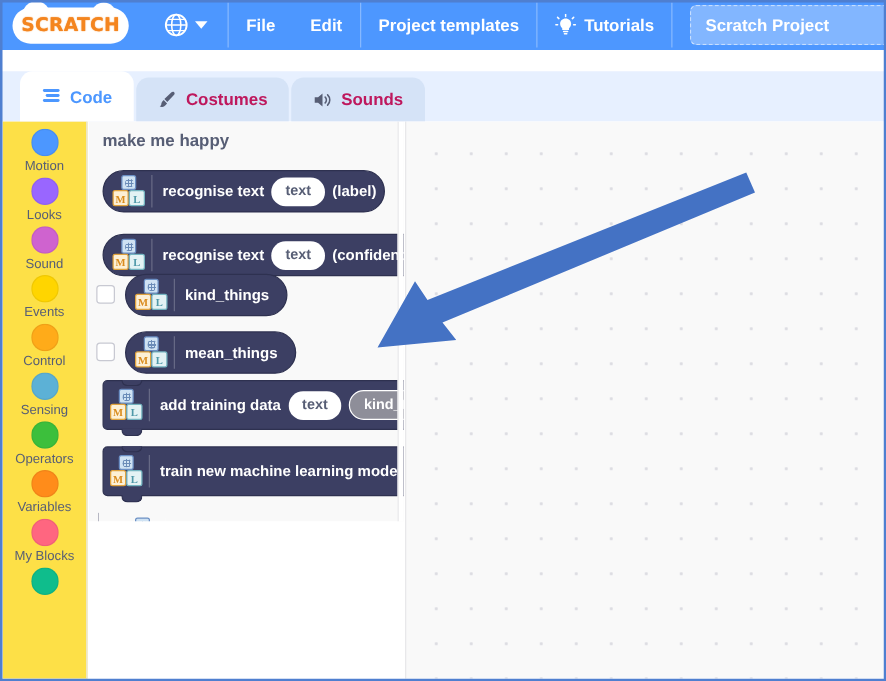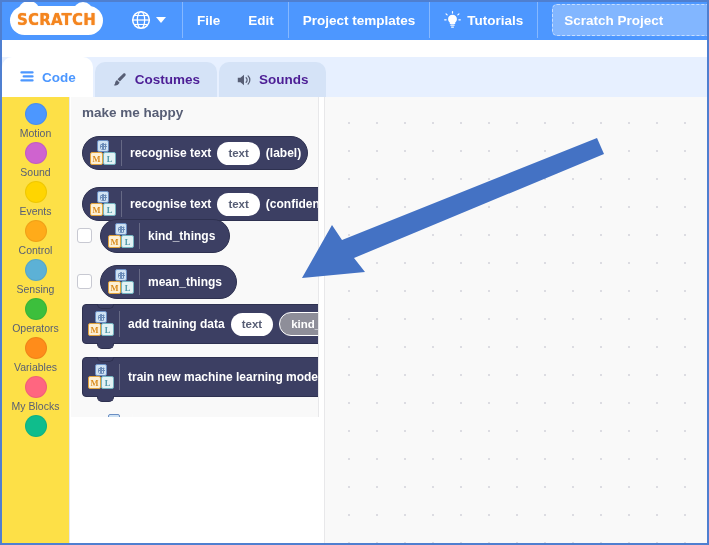--- a/index.html
+++ b/index.html
@@ -107,31 +107,31 @@
     display: flex; align-items: center;
     padding-left: 11px;
     flex: 0 0 auto;
   }
 
   
   .tabbar {
     position: absolute; left: 0; top: 57px; width: 709px; height: 40px;
     background: #e7f0ff;
     display: flex; align-items: flex-end;
-    padding-left: 2px;
+    padding-left: 16px;
     z-index: 15;
   }
   .tab {
     height: 35px;
     border-radius: 10px 10px 0 0;
     display: flex; align-items: center; gap: 7px;
     padding: 0 17px;
     font-size: 13.5px;
     font-weight: bold;
-    color: #4c1d95;
+    color: #be185d;
     background: #d5e3f7;
     margin-right: 2px;
     white-space: nowrap;
   }
   .tab.active {
     background: #ffffff;
     color: #4c97ff;
     height: 40px;
   }
   .tab-icon { width: 16px; height: 16px; display: block; flex: 0 0 auto; }
@@ -444,20 +444,24 @@
 
   <div class="workspace">
 
     <div class="category-col">
 
       <div class="category">
         <span class="cat-dot" style="background:#4c97ff"></span>
         <span class="cat-label">Motion</span>
       </div>
       <div class="category">
+        <span class="cat-dot" style="background:#9966ff"></span>
+        <span class="cat-label">Looks</span>
+      </div>
+      <div class="category">
         <span class="cat-dot" style="background:#cf63cf"></span>
         <span class="cat-label">Sound</span>
       </div>
       <div class="category">
         <span class="cat-dot" style="background:#ffd500"></span>
         <span class="cat-label">Events</span>
       </div>
       <div class="category">
         <span class="cat-dot" style="background:#ffab19"></span>
         <span class="cat-label">Control</span>

